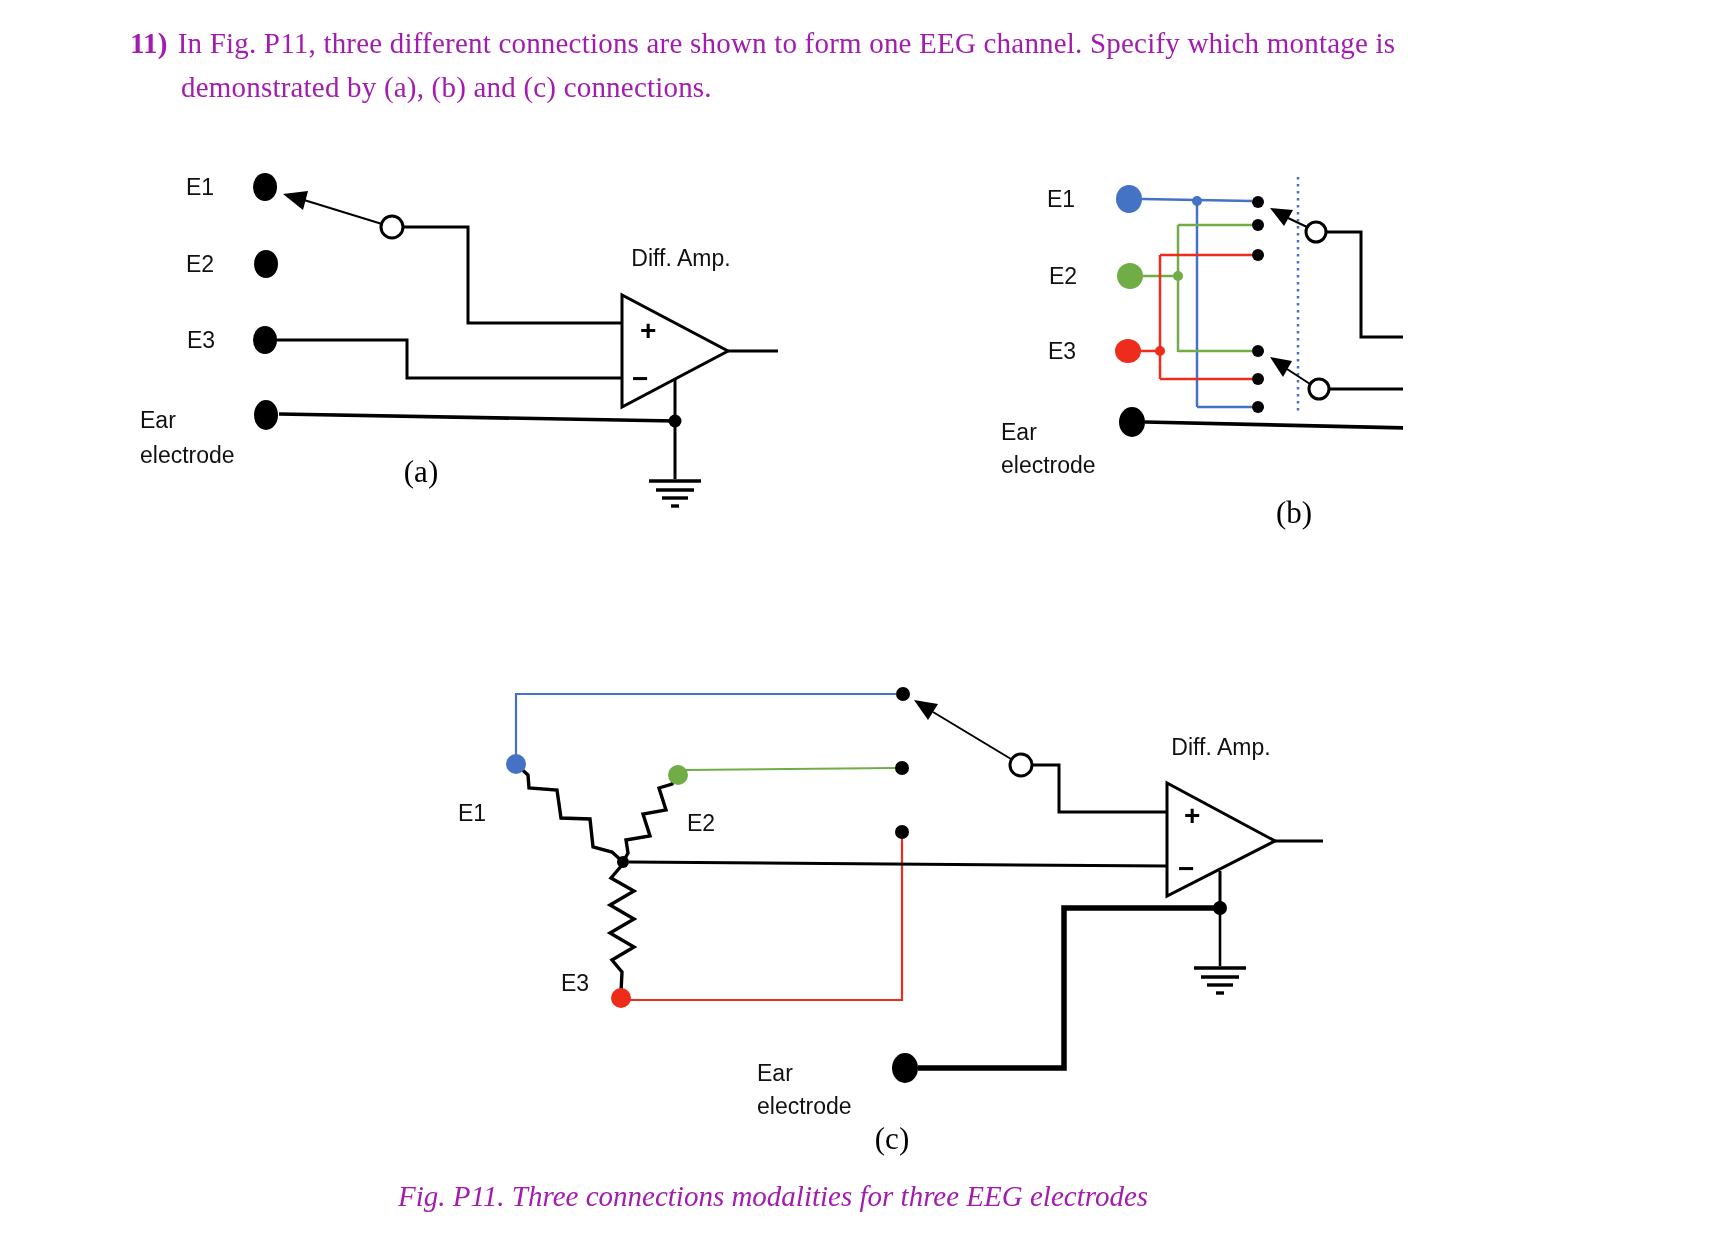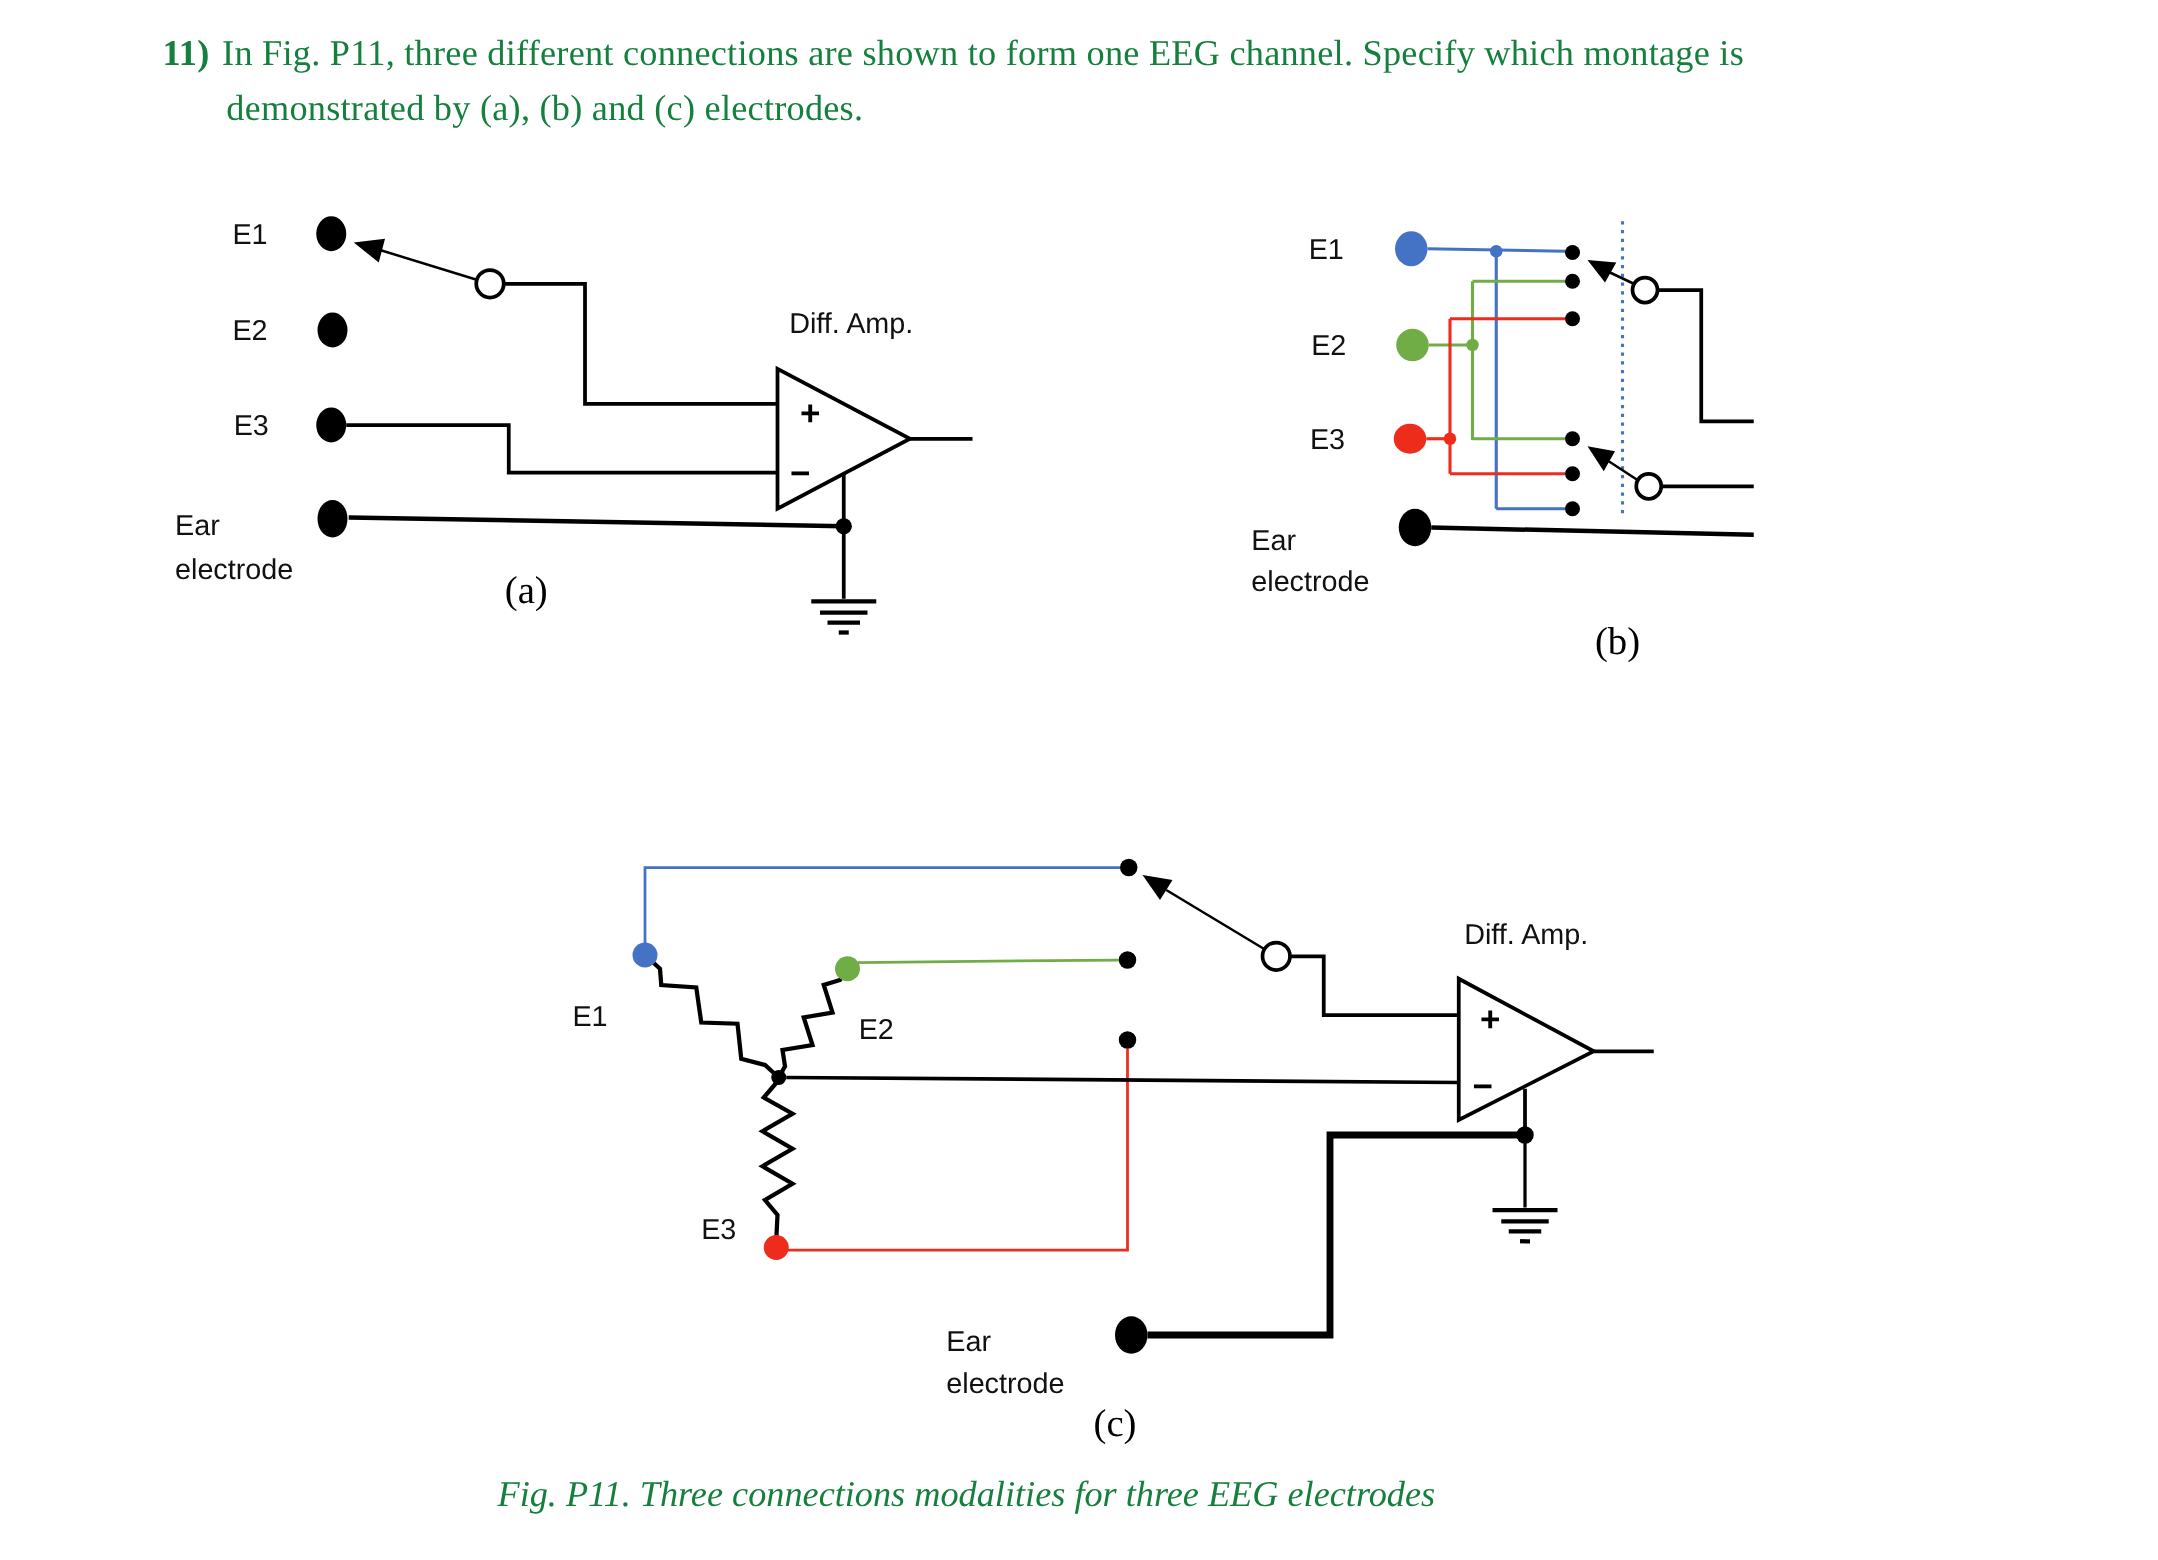--- a/index.html
+++ b/index.html
@@ -1,17 +1,17 @@
 <!DOCTYPE html>
 <html><head>
 <meta charset="utf-8">
 <style>
   html,body{margin:0;padding:0;background:#ffffff;}
   .page{position:relative;width:1403px;height:1248px;background:#ffffff;overflow:hidden;
-        font-family:"Liberation Serif",serif;color:#15803d;}
+        font-family:"Liberation Serif",serif;color:#a21caf;}
   .qline{position:absolute;font-size:29px;white-space:nowrap;letter-spacing:0.2px;}
   .qnum{font-weight:bold;padding-right:10px;}
   .caption{position:absolute;font-size:29px;white-space:nowrap;font-style:italic;}
   svg{position:absolute;left:0;top:0;}
   .lbl{font-family:"Liberation Sans",sans-serif;font-size:23px;fill:#111;}
   .sign{font-family:"Liberation Sans",sans-serif;font-size:28px;font-weight:600;fill:#000;}
   .ampname{font-family:"Liberation Sans",sans-serif;font-size:23px;fill:#111;}
   .dlabel{font-family:"Liberation Serif",serif;font-size:31px;fill:#000;}
   .wire{stroke:#000;stroke-width:3;fill:none;}
   .wire-thin{stroke:#000;stroke-width:2.6;fill:none;}
@@ -25,21 +25,21 @@
 </style>
 </head>
 <body>
 
 <div class="page">
 
   <div class="qline" style="left:130px;top:27px;">
     <span class="qnum">11)</span><span>In Fig. P11, three different connections are shown to form one EEG channel. Specify which montage is</span>
   </div>
   <div class="qline" style="left:181px;top:71px;">
-    <span>demonstrated by (a), (b) and (c) electrodes.</span>
+    <span>demonstrated by (a), (b) and (c) connections.</span>
   </div>
 
   <svg width="1726" height="1248" viewBox="0 0 1726 1248">
 
     <g>
       <text class="lbl" x="200" y="195" text-anchor="middle">E1</text>
       <text class="lbl" x="200" y="272" text-anchor="middle">E2</text>
       <text class="lbl" x="201" y="348" text-anchor="middle">E3</text>
       <text class="lbl" x="140" y="428">Ear</text>
       <text class="lbl" x="140" y="463">electrode</text>

